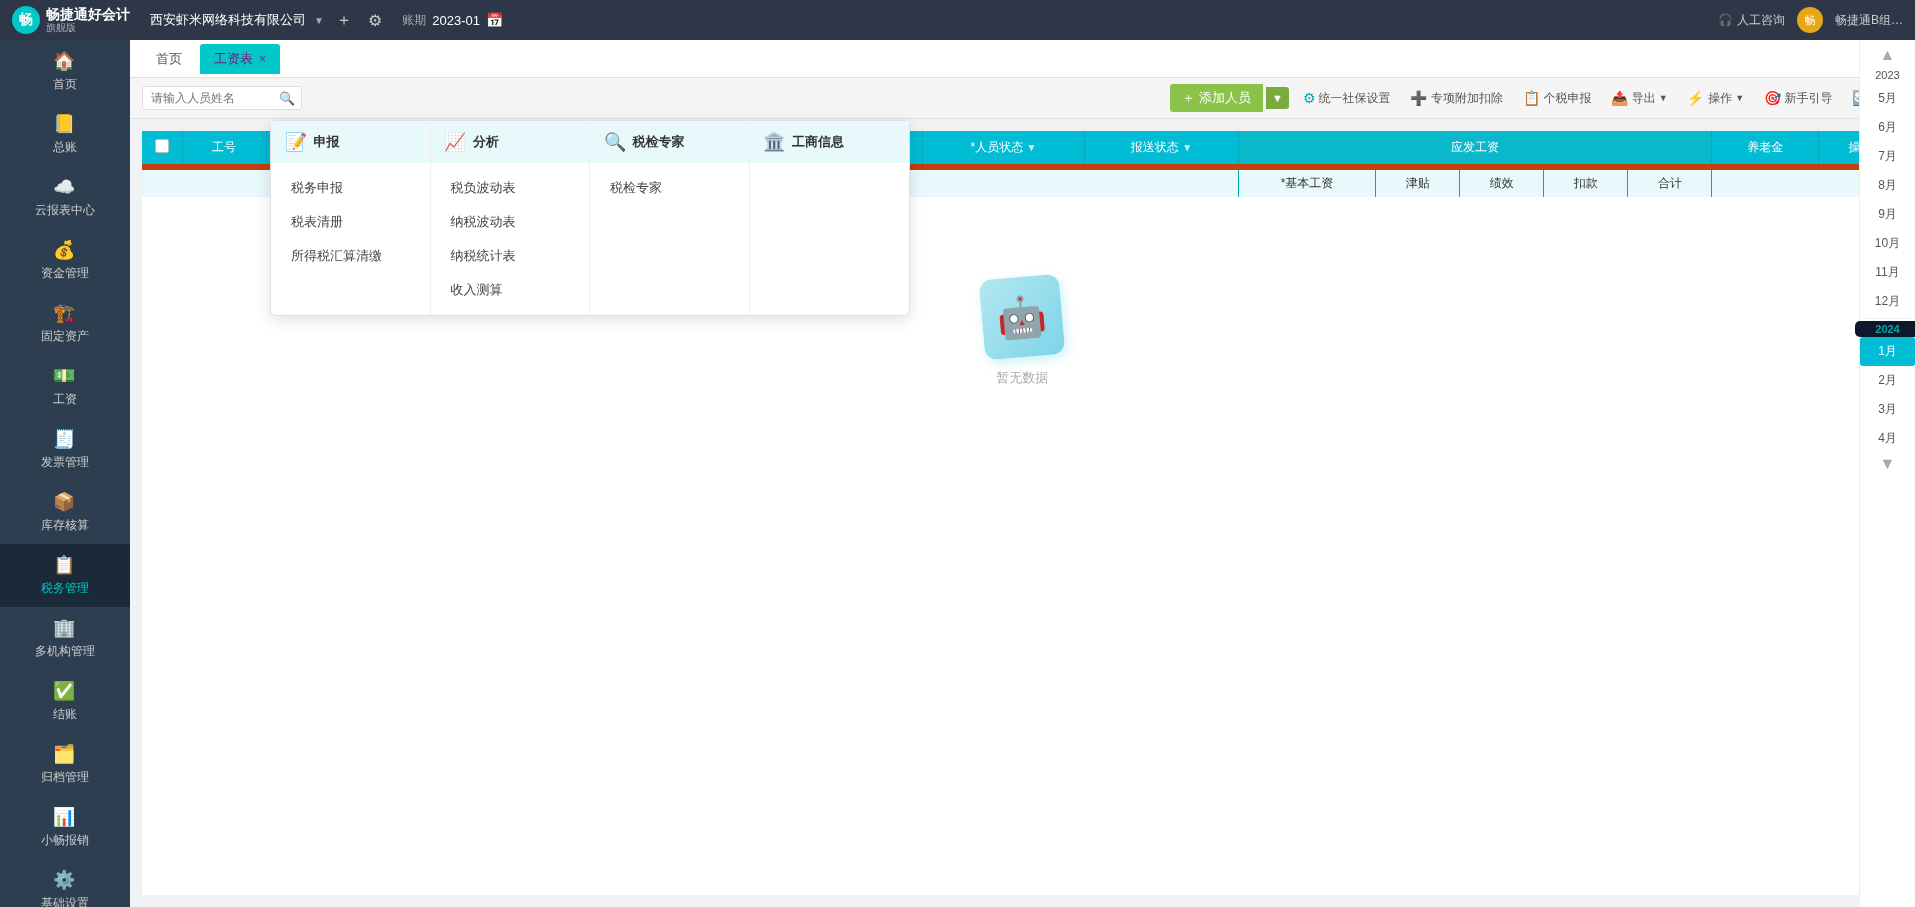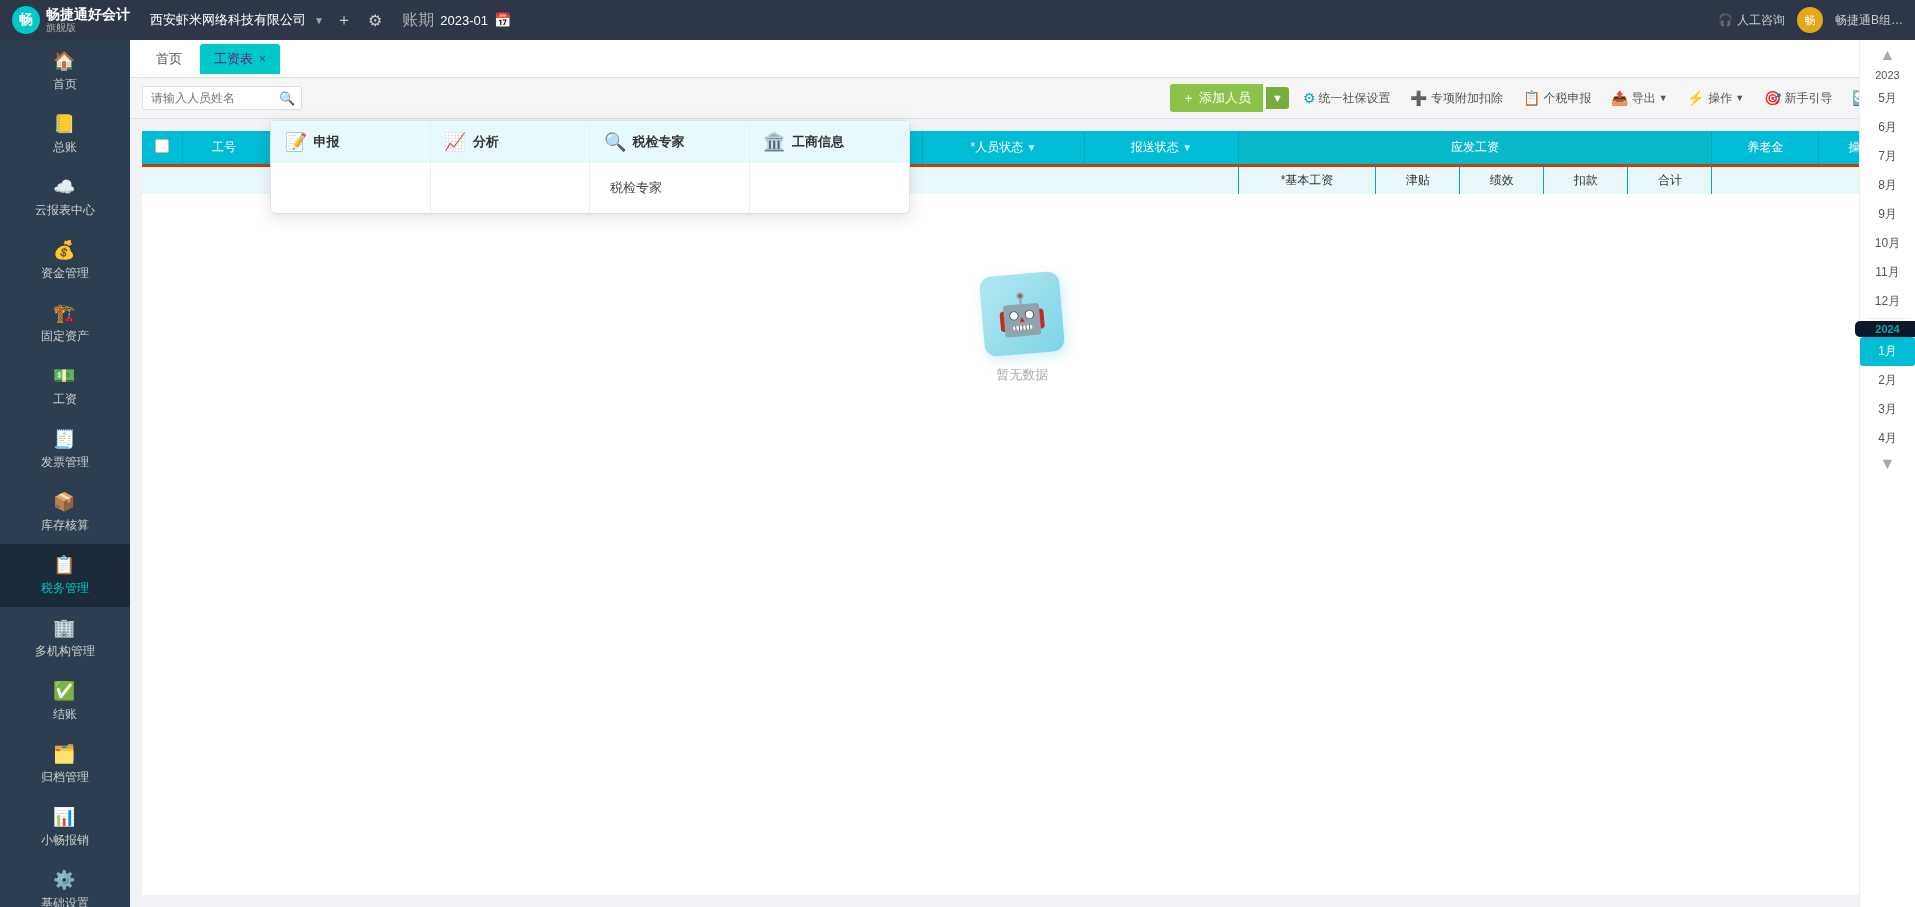--- a/index.html
+++ b/index.html
@@ -39,21 +39,21 @@
       color: #fff;
     }
     .company-arrow { font-size: 10px; color: #aaa; cursor: pointer; }
     .header-btn {
       background: none; border: none; color: #ccc; cursor: pointer; font-size: 16px; padding: 0 4px;
     }
     .period-area {
       display: flex; align-items: center; gap: 6px;
       margin-left: 16px; color: #ccc; font-size: 12px;
     }
-    .period-label { font-size: 16px; color: #aaa; }
+    .period-label { font-size: 12px; color: #aaa; }
     .period-value { color: #fff; font-size: 13px; }
     .calendar-icon { color: #00c8c8; cursor: pointer; font-size: 14px; }
 
     .header-right {
       margin-left: auto;
       display: flex; align-items: center; gap: 12px;
     }
     .service-btn {
       display: flex; align-items: center; gap: 4px;
       color: #ccc; font-size: 12px; cursor: pointer;
@@ -197,21 +197,21 @@
       font-weight: normal;
       white-space: nowrap;
       border-right: 1px solid #00aabb;
       text-align: center;
     }
     table thead th:first-child { width: 40px; }
     .sub-header { background: #e8f8fb; }
     .sub-header th {
       color: #333;
       font-size: 12px;
-      border-top: 3px solid #c2410c;
+      border-top: 6px solid #c2410c;
       padding: 5px 10px;
     }
     .sort-icon { font-size: 10px; color: rgba(255,255,255,0.8); }
     .filter-icon { font-size: 10px; color: rgba(255,255,255,0.8); }
 
     .checkbox-cell { text-align: center; }
     .custom-checkbox {
       width: 14px; height: 14px; border: 1.5px solid #bbb;
       border-radius: 2px; display: inline-block; background: #fff; cursor: pointer;
     }
@@ -539,26 +539,37 @@
     </div>
 
     <div class="dropdown-overlay">
       <div class="dropdown-sections">
 
         <div class="dd-section">
           <div class="dd-section-header">
             <span class="dd-section-icon 申报-color">📝</span>
             <span>申报</span>
           </div>
+          <div class="dd-section-items">
+            <span class="dd-item">税务申报</span>
+            <span class="dd-item">税表清册</span>
+            <span class="dd-item">所得税汇算清缴</span>
+          </div>
         </div>
 
         <div class="dd-section">
           <div class="dd-section-header">
             <span class="dd-section-icon 分析-color">📈</span>
             <span>分析</span>
+          </div>
+          <div class="dd-section-items">
+            <span class="dd-item">税负波动表</span>
+            <span class="dd-item">纳税波动表</span>
+            <span class="dd-item">纳税统计表</span>
+            <span class="dd-item">收入测算</span>
           </div>
         </div>
 
         <div class="dd-section">
           <div class="dd-section-header">
             <span class="dd-section-icon 税检-color">🔍</span>
             <span>税检专家</span>
           </div>
           <div class="dd-section-items">
             <span class="dd-item">税检专家</span>

